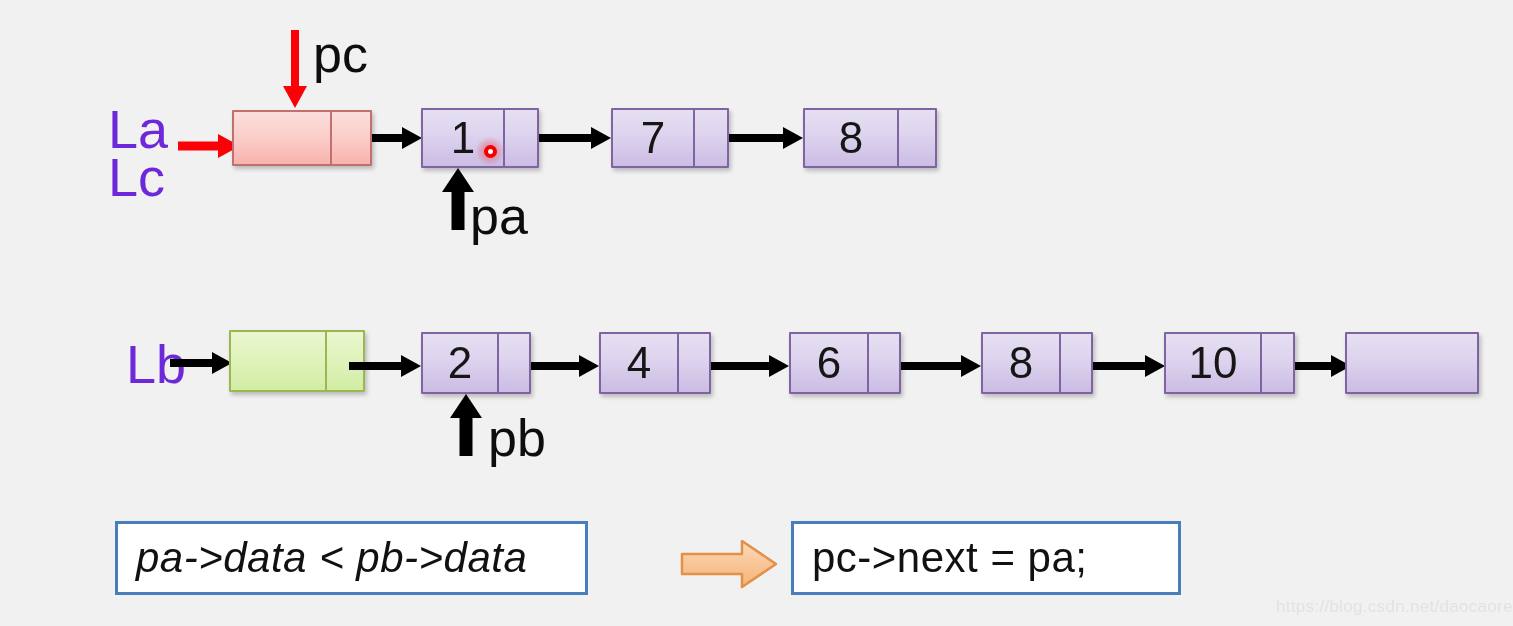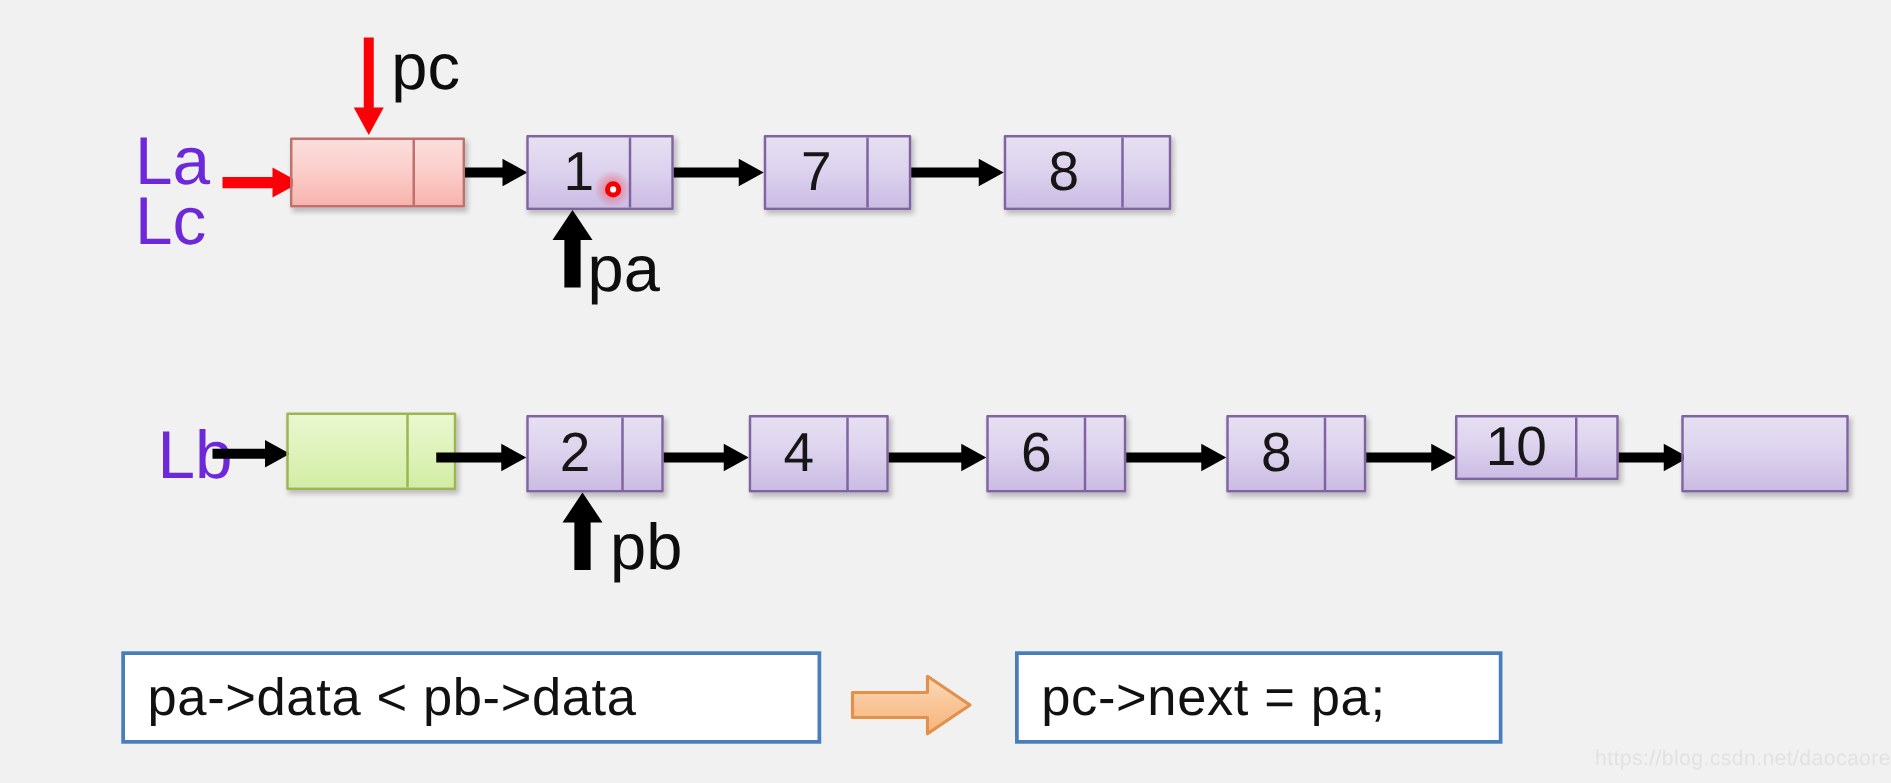--- a/index.html
+++ b/index.html
@@ -250,48 +250,48 @@
   <div class="node" style="left:981px; top:332px; width:112px; height:62px;">
     <div class="data" style="width:78px;">8</div>
     <div class="next"></div>
   </div>
 
   <svg class="arrow-svg" style="left:1093px; top:352px;" width="72" height="28">
     <line x1="0" y1="14" x2="54" y2="14" stroke="#000000" stroke-width="8"></line>
     <polygon points="52,3 72,14 52,25" fill="#000000"></polygon>
   </svg>
 
-  <div class="node" style="left:1164px; top:332px; width:131px; height:52px;gap:19px;">
+  <div class="node" style="left:1164px; top:332px; width:131px; height:62px;gap:19px;">
     <div class="data" style="width:96px;">10</div>
     <div class="next"></div>
   </div>
 
   <svg class="arrow-svg" style="left:1295px; top:352px;" width="56" height="28">
     <line x1="0" y1="14" x2="38" y2="14" stroke="#000000" stroke-width="8"></line>
     <polygon points="36,3 56,14 36,25" fill="#000000"></polygon>
   </svg>
 
   <div class="node" style="left:1345px; top:332px; width:134px; height:62px;">
     <div class="next"></div>
   </div>
 
-  <div class="code-box" style="left:97px; top:521px; width:560px; height:74px;">
+  <div class="code-box" style="left:115px; top:521px; width:473px; height:74px;font-style:italic;">
     <span class="code-text">pa-&gt;data &lt; pb-&gt;data</span>
   </div>
 
   <svg class="arrow-svg" style="left:680px; top:538px;" width="98" height="52">
     <defs>
       <linearGradient id="blockArrowGrad" x1="0" y1="0" x2="0" y2="1">
         <stop offset="0%" stop-color="#fbdcbd"></stop>
         <stop offset="45%" stop-color="#f9c79a"></stop>
         <stop offset="100%" stop-color="#f6b478"></stop>
       </linearGradient>
     </defs>
     <polygon points="2,16 62,16 62,3 96,26 62,49 62,36 2,36" fill="url(#blockArrowGrad)" stroke="#e2904a" stroke-width="2.5" stroke-linejoin="round"></polygon>
   </svg>
 
-  <div class="code-box" style="left:812px; top:521px; width:390px; height:74px;">
+  <div class="code-box" style="left:791px; top:521px; width:390px; height:74px;">
     <span class="code-text">pc-&gt;next = pa;</span>
   </div>
 
   <div class="watermark" style="left:1276px; top:597px;">https://blog.csdn.net/daocaoren_</div>
 
 </div>
 
 </body></html>

